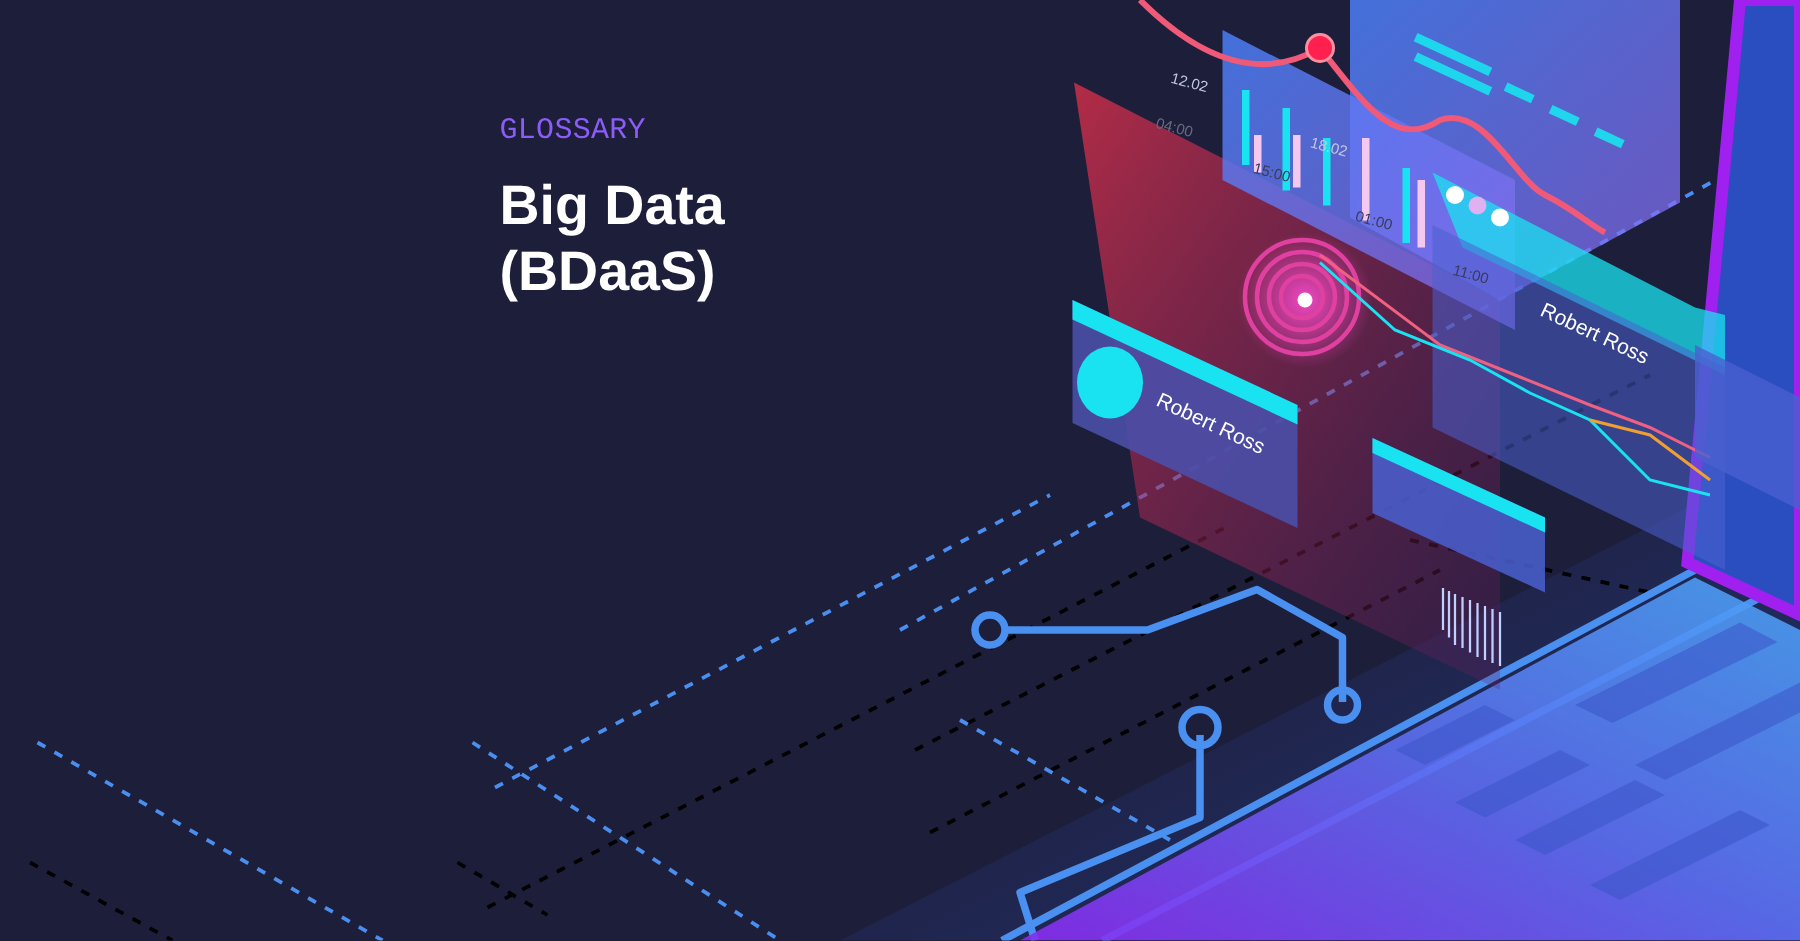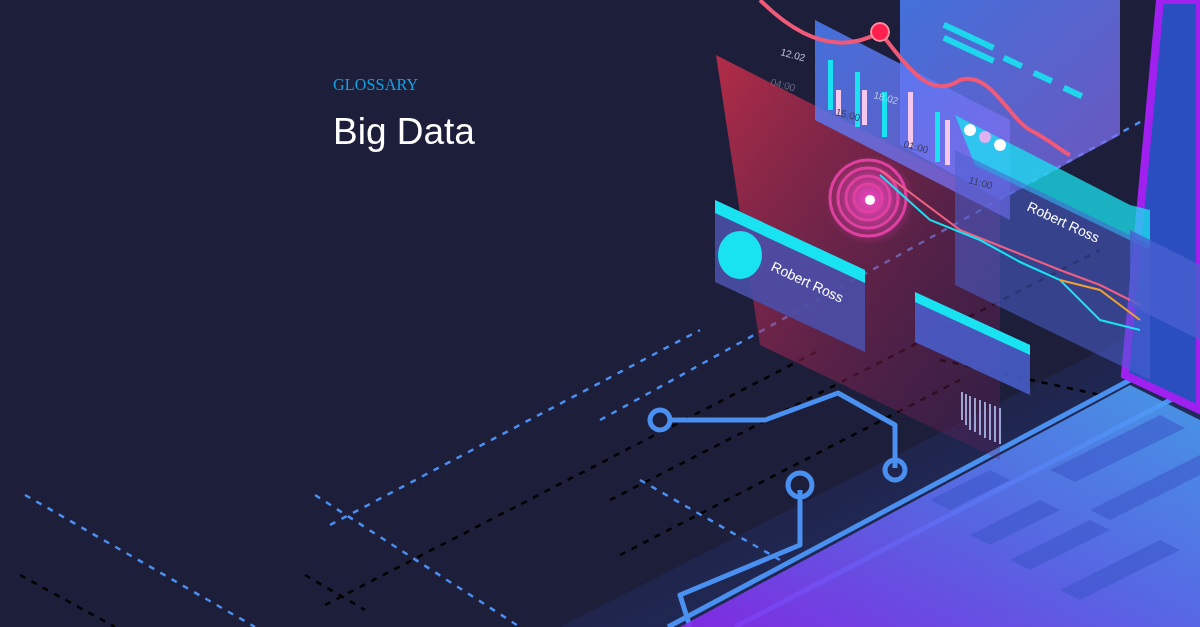--- a/index.html
+++ b/index.html
@@ -7,26 +7,26 @@
       width: 1200px; height: 627px; overflow: hidden;
       background: #1d1e3a;
       font-family: "Liberation Sans", sans-serif;
       position: relative;
     }
     .canvas { position: absolute; inset: 0; }
     .text-block {
       position: absolute; left: 333px; top: 76px; z-index: 5;
     }
     .eyebrow {
-      color: #0ea5e9; font-size: 16px; letter-spacing: 0.2px; margin: 0 0 16px 0;
-      font-family: Liberation Serif, serif;
+      color: #8b5cf6; font-size: 20px; letter-spacing: 0.2px; margin: 0 0 16px 0;
+      font-family: Liberation Mono, monospace;
     }
     .title {
       color: #ffffff; font-size: 37px; line-height: 44px; margin: 0;
-      font-weight: normal;
+      font-weight: bold;
       font-family: "Liberation Sans", sans-serif;
     }
     .title span { display: block; }
     svg.illus { position: absolute; left: 0; top: 0; }
   </style>
 </head>
 <body>
 
 <div class="canvas">
 
@@ -173,16 +173,17 @@
     <g fill="#ffffff" font-family="Liberation Sans, sans-serif" font-size="14">
       <text x="770" y="270" transform="rotate(25 770 270)">Robert Ross</text>
       <text x="1026" y="210" transform="rotate(25 1026 210)">Robert Ross</text>
     </g>
   </svg>
 
   <div class="text-block">
     <p class="eyebrow">GLOSSARY</p>
     <h1 class="title">
       <span>Big Data</span>
+      <span>(BDaaS)</span>
     </h1>
   </div>
 
 </div>
 
 </body></html>

